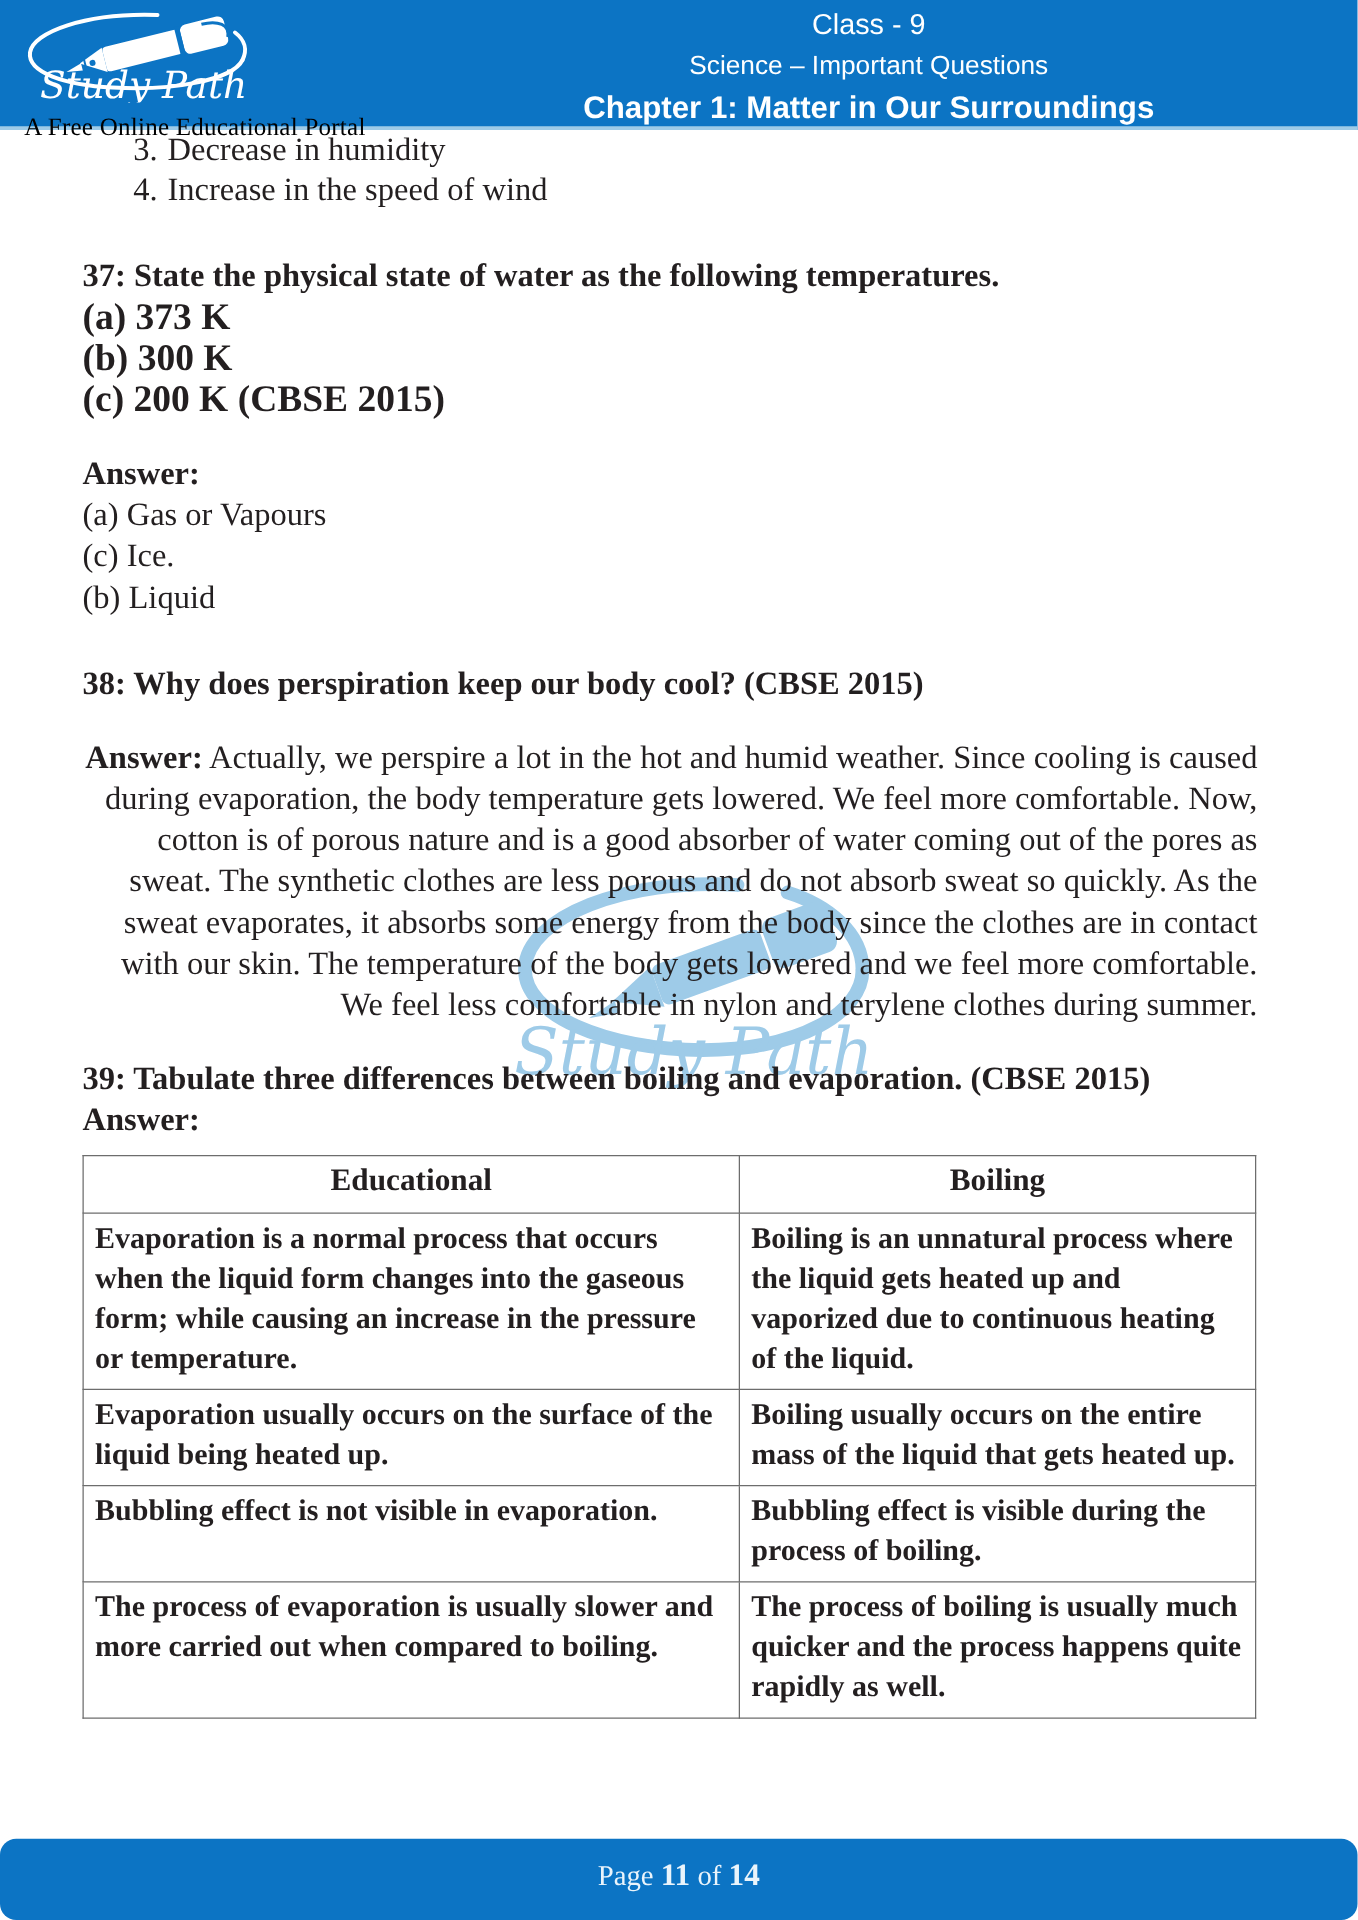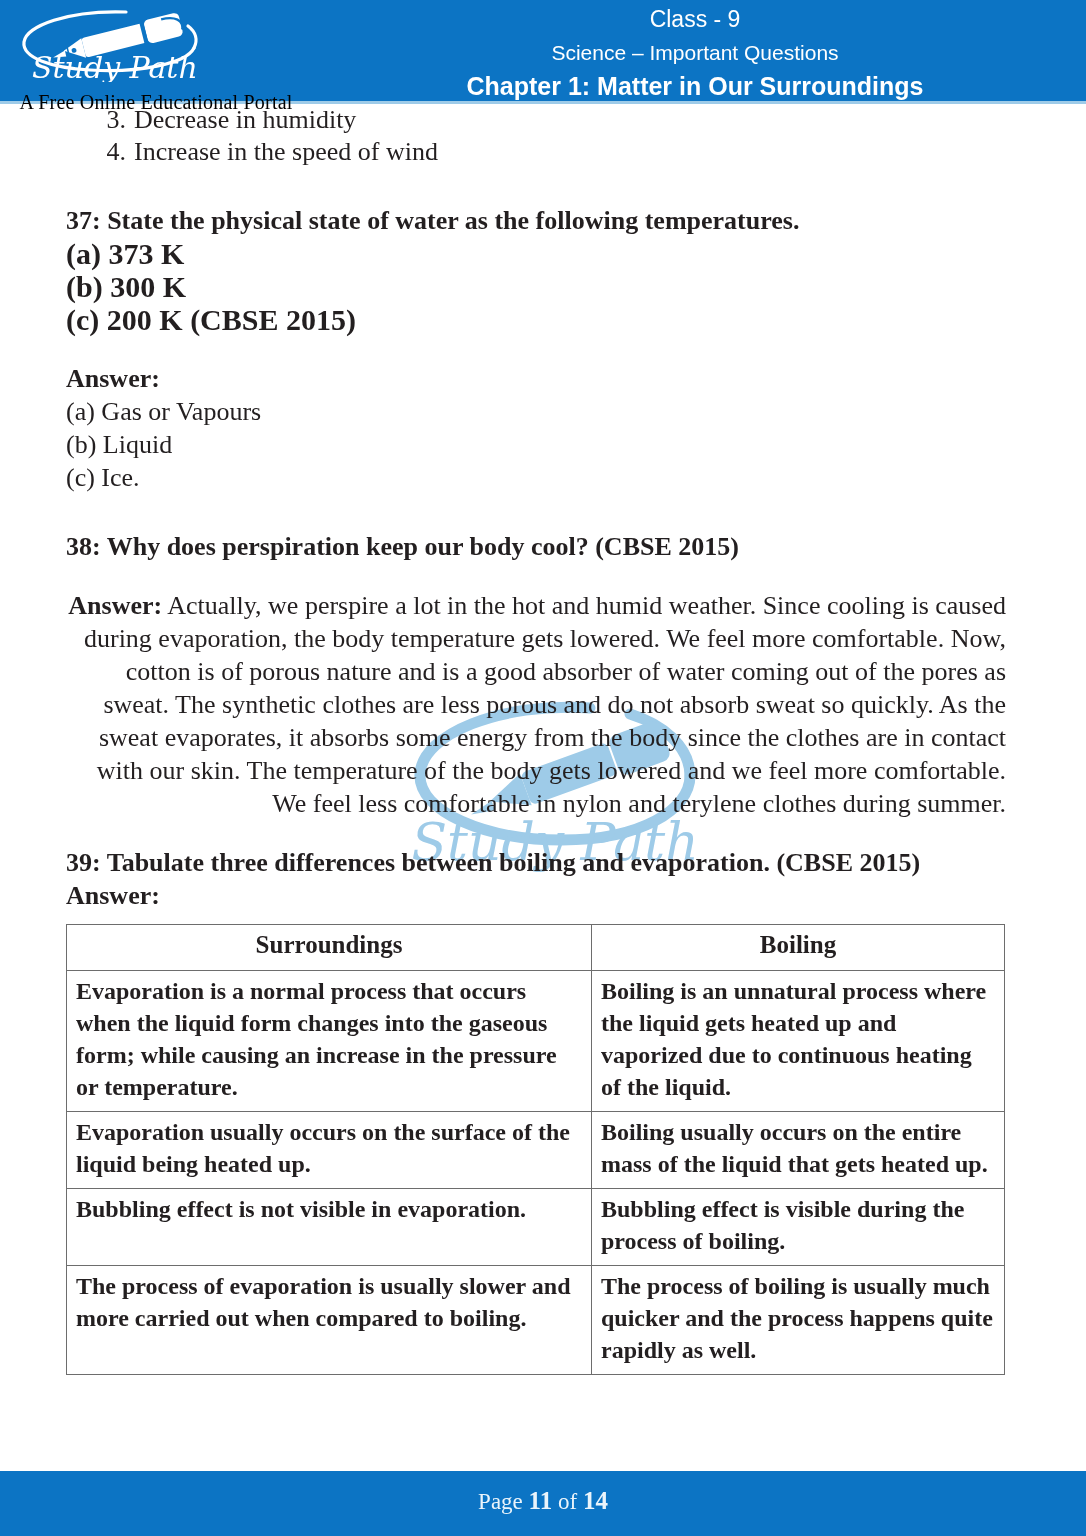--- a/index.html
+++ b/index.html
@@ -124,20 +124,21 @@
     padding: 4px 9px 9px 9px;
   }
   table.diff col.c1 { width: 525px; }
   table.diff col.c2 { width: 413px; }
 
   
   .footer {
     position: absolute; left: 0; top: 1471px;
     width: 1086px; height: 65px;
     background: #0C74C4;
+    border-radius: 13px;
   }
   .footer-text {
     position: absolute; left: 0; top: 16px; width: 1086px;
     text-align: center;
     font-family: "Liberation Serif", serif;
     font-size: 23px; color: #eaf4fb;
   }
   .footer-text b { font-weight: 700; font-size: 25px; }
 </style>
 </head>
@@ -205,22 +206,22 @@
 
     <div class="q-heading">37: State the physical state of water as the following temperatures.</div>
     <div class="bold-line">(a) 373 K</div>
     <div class="bold-line">(b) 300 K</div>
     <div class="bold-line">(c) 200 K (CBSE 2015)</div>
 
     <div class="spacer-md"></div>
 
     <div class="q-heading">Answer:</div>
     <div class="plain-line">(a) Gas or Vapours</div>
+    <div class="plain-line">(c) Ice.</div>
     <div class="plain-line">(b) Liquid</div>
-    <div class="plain-line">(c) Ice.</div>
 
     <div class="spacer-lg"></div>
 
     <div class="q-heading">38: Why does perspiration keep our body cool? (CBSE 2015)</div>
 
     <div class="spacer-md"></div>
 
     <div class="para">
       <b>Answer:</b><span> Actually, we perspire a lot in the hot and humid weather. Since cooling is caused during evaporation, the body temperature gets lowered. We feel more comfortable. Now, cotton is of porous nature and is a good absorber of water coming out of the pores as sweat. The synthetic clothes are less porous and do not absorb sweat so quickly. As the sweat evaporates, it absorbs some energy from the body since the clothes are in contact with our skin. The temperature of the body gets lowered and we feel more comfortable. We feel less comfortable in nylon and terylene clothes during summer.</span>
     </div>
@@ -232,21 +233,21 @@
 
     <div class="spacer-sm"></div>
 
     <table class="diff">
       <colgroup>
           <col class="c1">
           <col class="c2">
         </colgroup>
       <thead>
         <tr>
-          <th>Surroundings</th>
+          <th>Educational</th>
           <th>Boiling</th>
         </tr>
       </thead>
       <tbody>
         <tr>
           <td>Evaporation is a normal process that occurs when the liquid form changes into the gaseous form; while causing an increase in the pressure or temperature.</td>
           <td>Boiling is an unnatural process where the liquid gets heated up and vaporized due to continuous heating of the liquid.</td>
         </tr>
         <tr>
           <td>Evaporation usually occurs on the surface of the liquid being heated up.</td>

